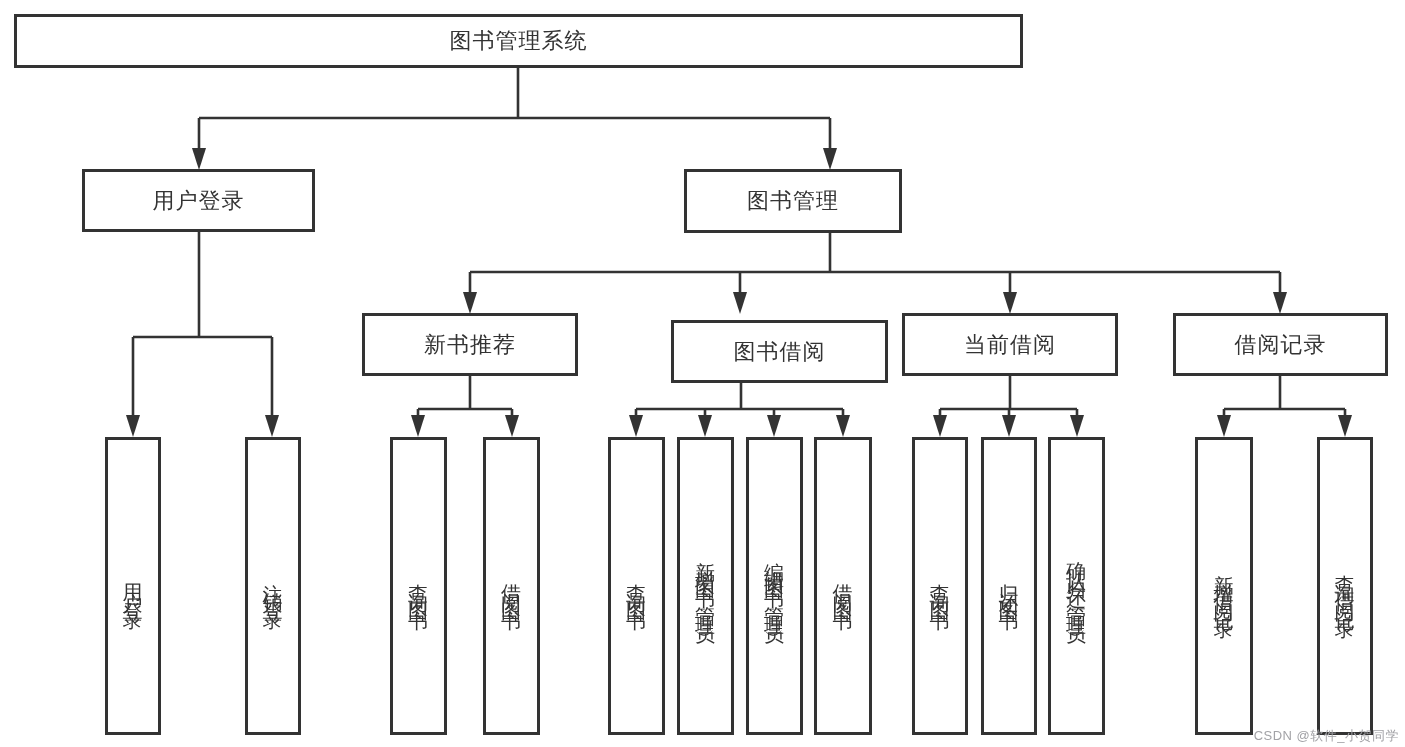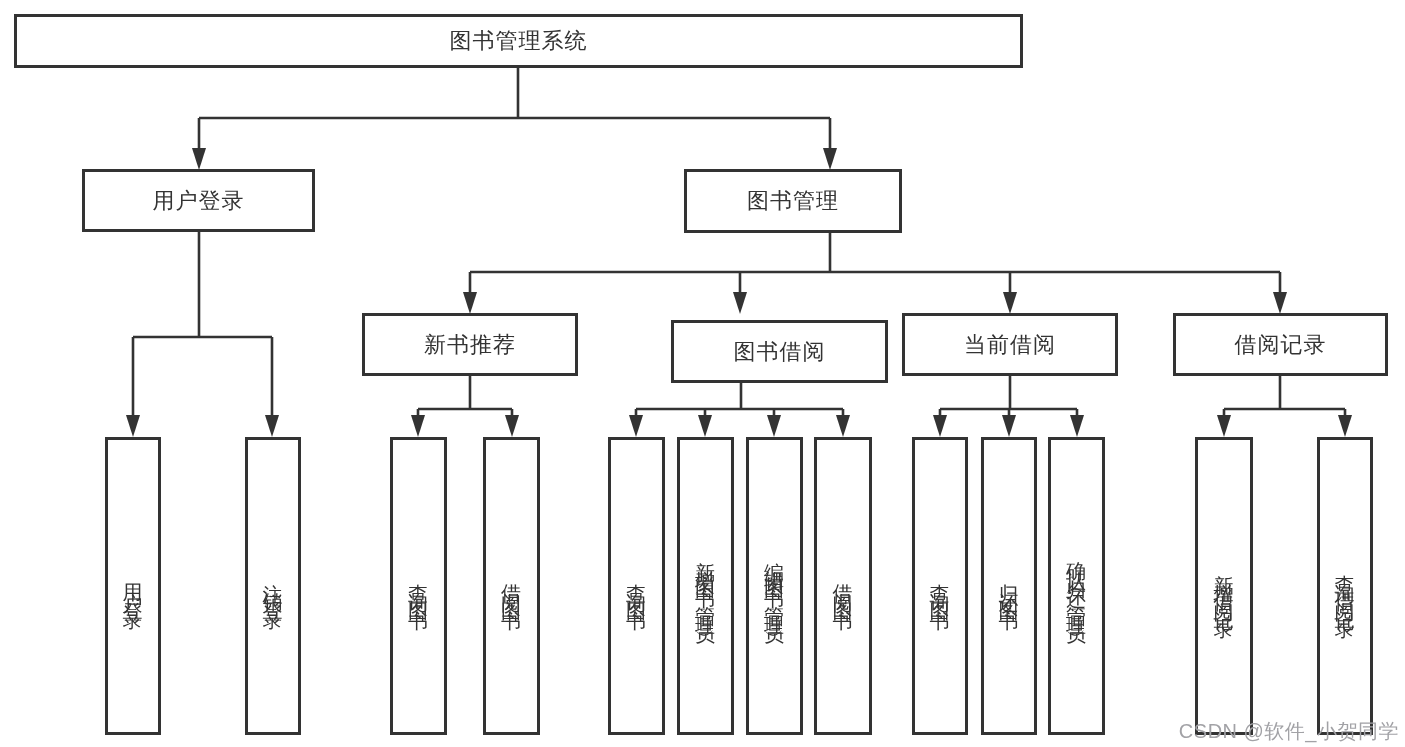--- a/index.html
+++ b/index.html
@@ -44,21 +44,21 @@
     font-size: 20px;
     letter-spacing: 9px;
     line-height: 1;
     color: #333333;
     white-space: nowrap;
   }
   .watermark {
     position: absolute;
     right: 6px;
     bottom: 2px;
-    font-size: 20px;
+    font-size: 13px;
     color: #a2a2a6;
     letter-spacing: 0.5px;
     pointer-events: none;
   }
 </style>
 </head>
 <body>
 
 <div class="canvas">
 

